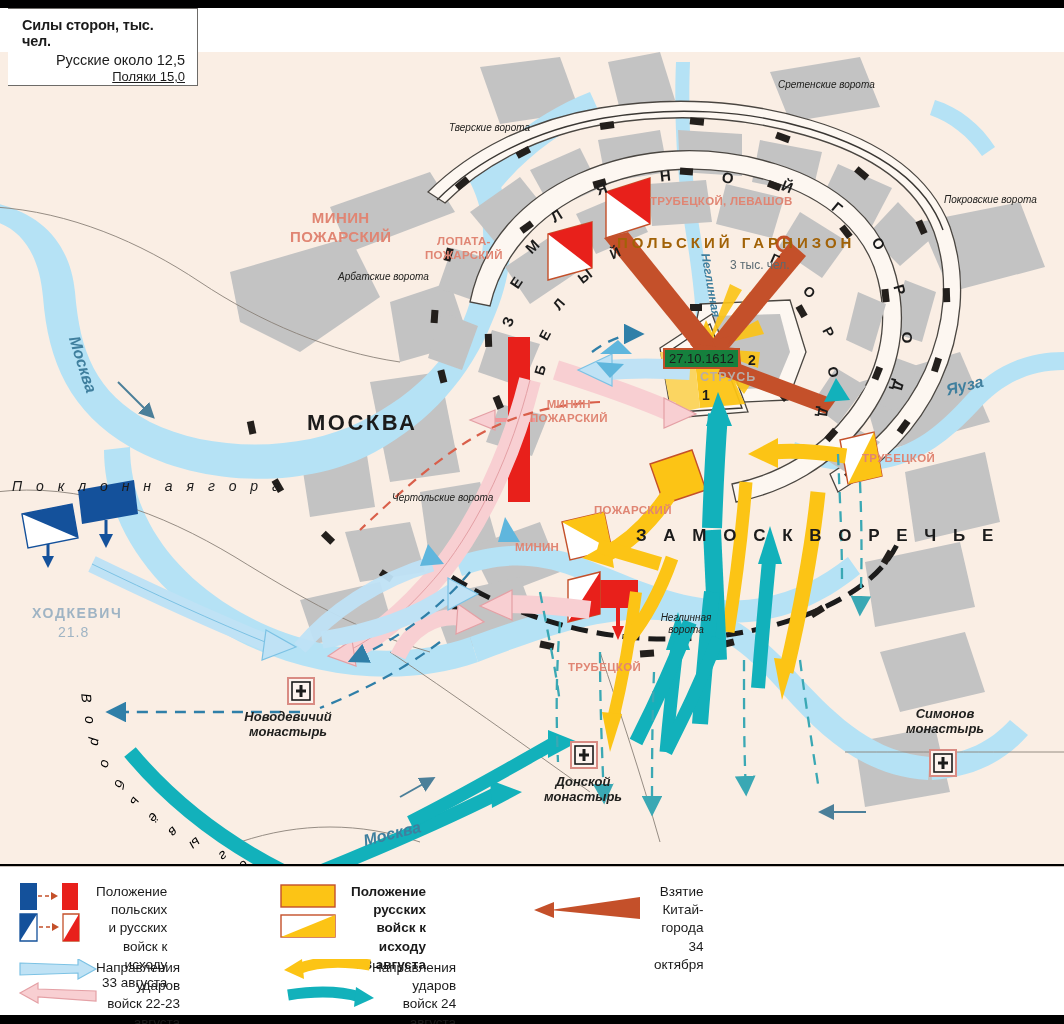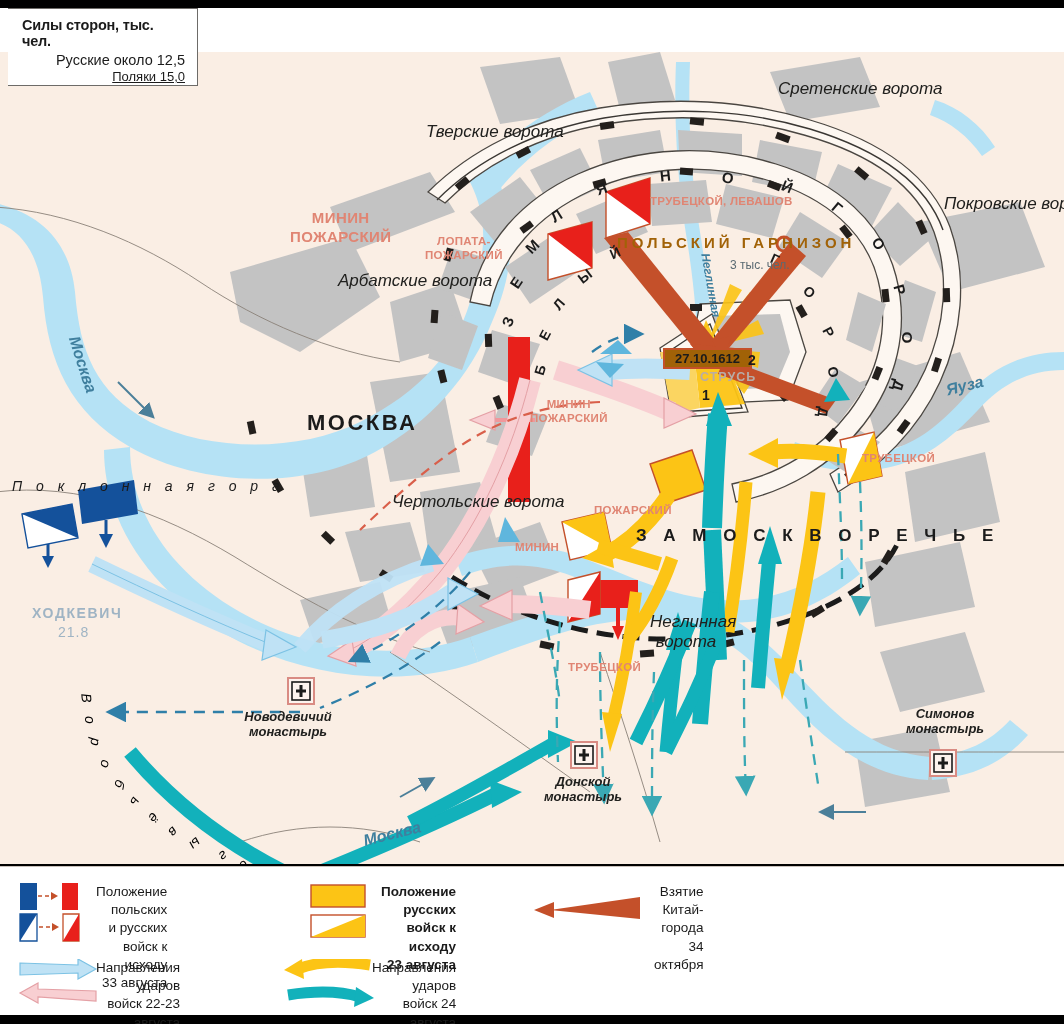--- a/index.html
+++ b/index.html
@@ -17,34 +17,34 @@
   .svgfull{position:absolute;left:0;top:0;width:1064px;height:812px;}
 
   
   #forcebox{position:absolute;left:0;top:8px;width:190px;height:78px;background:#ffffff;border:1px solid #6d6b68;border-left:none;box-sizing:border-box;padding:8px 12px 6px 14px;z-index:40;margin-left:8px;}
   #forcebox .t{font-size:14.5px;font-weight:bold;color:#1b1b1b;letter-spacing:-.2px;}
   #forcebox .r{font-size:14.5px;color:#1b1b1b;text-align:right;margin-top:3px;}
   #forcebox .r2{font-size:13px;color:#1b1b1b;text-align:right;margin-top:1px;text-decoration:underline;}
 
   
   .lbl{position:absolute;z-index:30;white-space:nowrap;pointer-events:none;}
-  .gate{font-size:17px;font-style:italic;color:#20201e;}
+  .gate{font-size:10px;font-style:italic;color:#20201e;}
   .riv{font-size:16px;font-style:italic;font-weight:bold;color:#3f7f9e;}
   .mon{font-size:13px;font-style:italic;font-weight:bold;color:#20201e;text-align:center;line-height:1.15;}
   .cmdr{font-size:13px;font-weight:bold;color:#e08573;letter-spacing:.4px;}
   .cmdr-sm{font-size:11.5px;font-weight:bold;color:#e08573;letter-spacing:.3px;}
   .bigcity{font-size:22px;font-weight:bold;color:#1b1b1b;letter-spacing:2.5px;}
   .hill{font-size:14px;font-style:italic;color:#1b1b1b;letter-spacing:5px;}
   .khod{font-size:14px;font-weight:bold;color:#9fb4c4;letter-spacing:1.6px;}
   .khodn{font-size:14px;color:#9fb4c4;letter-spacing:1px;}
   .garrison{font-size:15px;font-weight:bold;color:#a16207;letter-spacing:4px;}
   .garrison-n{font-size:12px;color:#5a6a72;}
   .zamos{font-size:17px;font-weight:bold;color:#1b1b1b;letter-spacing:6px;}
   .strus{font-size:12.5px;font-weight:bold;color:#b8aca6;letter-spacing:1px;text-align:right;}
-  .datebox{position:absolute;z-index:36;background:#a16207;border:2px solid #c4502a;padding:1px 10px;font-size:13px;font-weight:bold;color:#1b1b1b;}
+  .datebox{position:absolute;z-index:36;background:#15803d;border:2px solid #c4502a;padding:1px 4px;font-size:13px;font-weight:normal;color:#1b1b1b;}
   .wall-letter{position:absolute;font-size:15px;font-weight:bold;color:#1b1b1b;z-index:28;}
   .num{position:absolute;z-index:37;font-size:14px;font-weight:bold;color:#1b1b1b;}
 
   
   .lg-row{position:absolute;}
   .lg-txt{font-size:13.5px;color:#1b1b1b;line-height:1.35;text-align:right;}
 </style>
 </head>
 <body>
 
@@ -417,21 +417,21 @@
           <path d="M13,7 L13,19 M8,13 L18,13" stroke="#1b1b1b" stroke-width="3"></path>
         </g>
         <g transform="translate(930,698)">
           <rect x="0" y="0" width="26" height="26" fill="#fdf3ee" stroke="#d98b83" stroke-width="2"></rect>
           <rect x="4" y="4" width="18" height="18" fill="none" stroke="#1b1b1b" stroke-width="1.6"></rect>
           <path d="M13,7 L13,19 M8,13 L18,13" stroke="#1b1b1b" stroke-width="3"></path>
         </g>
       </g>
     </svg>
 
-    <div class="lbl gate" style="left:426px;top:70px;text-align:right;">Тверские ворота</div>
+    <div class="lbl gate" style="left:449px;top:70px;text-align:right;">Тверские ворота</div>
     <div class="lbl gate" style="left:778px;top:27px;">Сретенские ворота</div>
     <div class="lbl gate" style="left:944px;top:142px;">Покровские ворота</div>
     <div class="lbl gate" style="left:338px;top:219px;">Арбатские ворота</div>
     <div class="lbl gate" style="left:392px;top:440px;text-align:center;line-height:1.2;">
       <span>Чертольские ворота</span>
     </div>
     <div class="lbl gate" style="left:650px;top:560px;text-align:center;line-height:1.2;width:72px;white-space:normal;">
       <span>Неглинная ворота</span>
     </div>
 
@@ -531,21 +531,21 @@
         <polygon points="45,33 61,33 61,60 45,60" fill="#fff" stroke="#c4502a" stroke-width="1.3"></polygon>
         <polygon points="61,33 61,60 45,60" fill="#e8201b"></polygon>
       </svg>
       <div class="lg-txt" style="position:absolute;left:78px;top:2px;">
         <div>Положение польских</div>
         <div>и русских войск к исходу</div>
         <div>33 августа</div>
       </div>
     </div>
 
-    <div class="lg-row" style="left:309px;top:14px;font-weight:bold;">
+    <div class="lg-row" style="left:279px;top:14px;font-weight:bold;">
       <svg width="60" height="62" viewBox="0 0 60 62">
         <rect x="2" y="4" width="54" height="22" fill="#fcc415" stroke="#c4502a" stroke-width="1.4"></rect>
         <rect x="2" y="34" width="54" height="22" fill="#fff" stroke="#c4502a" stroke-width="1.4"></rect>
         <polygon points="56,34 56,56 2,56" fill="#fcc415"></polygon>
       </svg>
       <div class="lg-txt" style="position:absolute;left:72px;top:2px;">
         <div>Положение русских</div>
         <div>войск к исходу</div>
         <div>23 августа</div>
       </div>

